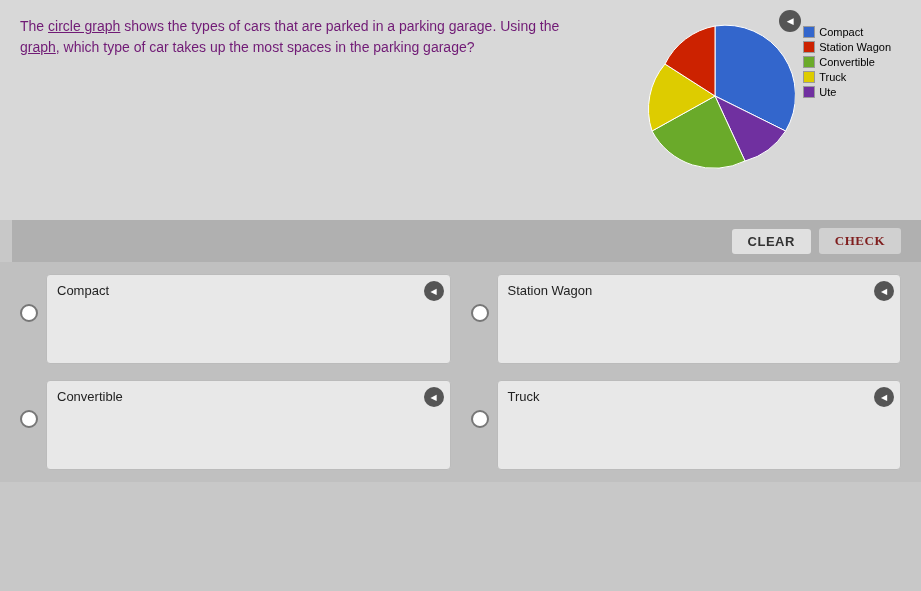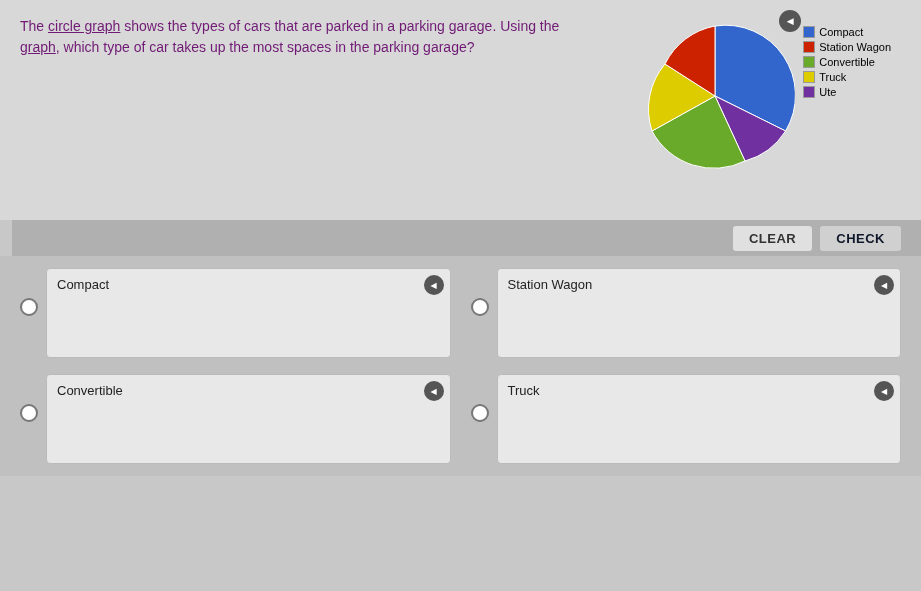--- a/index.html
+++ b/index.html
@@ -88,21 +88,21 @@
 
     .legend-color {
       width: 12px;
       height: 12px;
       border: 1px solid #999;
       flex-shrink: 0;
     }
 
     .middle-bar {
       background: #b0b0b0;
-      height: 36px;
+      height: 42px;
       display: flex;
       align-items: center;
       justify-content: flex-end;
       padding-right: 20px;
       gap: 8px;
       margin-left: 12px;
     }
 
     .btn-clear, .btn-check {
       padding: 5px 16px;
@@ -114,21 +114,22 @@
       letter-spacing: 0.5px;
     }
 
     .btn-clear {
       background: #e0e0e0;
       color: #333;
     }
 
     .btn-check {
       background: #d0d0d0;
-      color: #0f172a;
+      color: #7f1d1d;
+      font-family: Liberation Serif, serif;
     }
 
     .answers-section {
       padding: 12px 20px;
       display: grid;
       grid-template-columns: 1fr 1fr;
       grid-template-rows: auto auto;
       gap: 16px 20px;
       background: #c0c0c0;
     }

